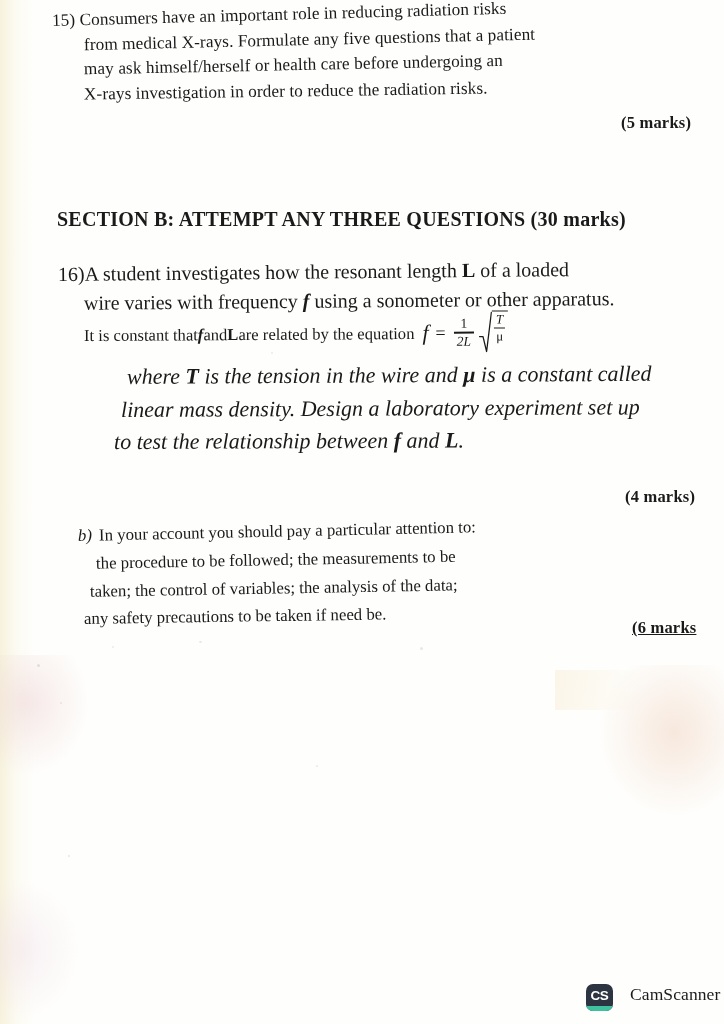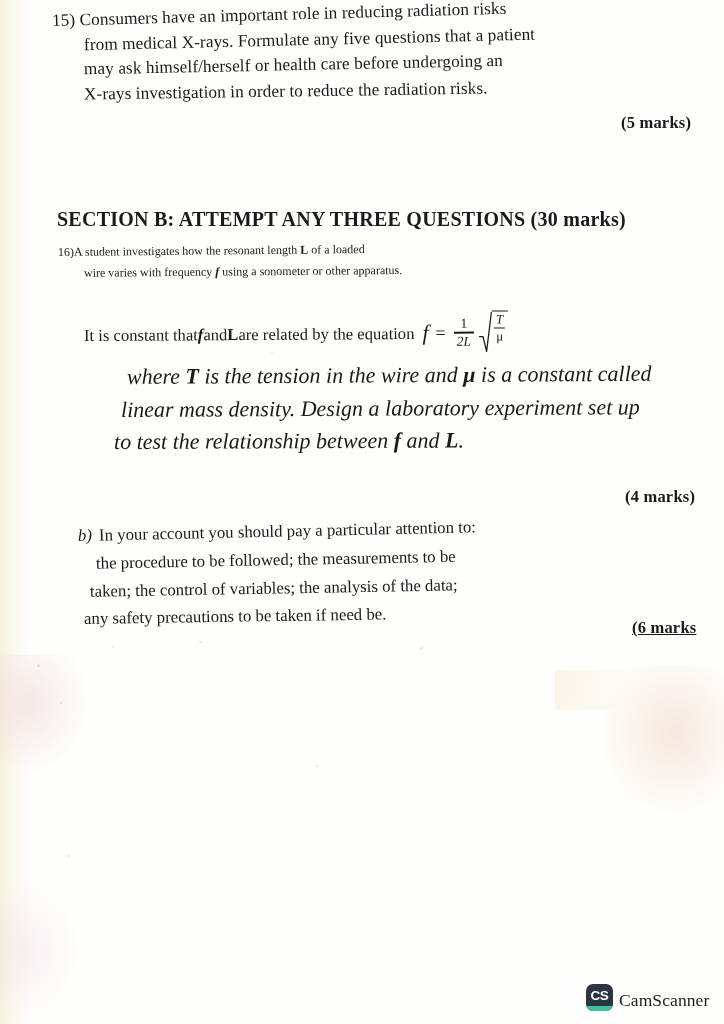--- a/index.html
+++ b/index.html
@@ -101,22 +101,22 @@
     top: 208px;
     font-family: "Liberation Serif", "DejaVu Serif", serif;
     font-weight: bold;
     font-size: 20px;
     letter-spacing: 0.25px;
     white-space: nowrap;
   }
 
   .q16 {
     left: 58px;
-    top: 246px;
-    font-size: 12px;
+    top: 264px;
+    font-size: 20px;
   }
   .q16 .line { margin-bottom: 9px; }
   .q16 .l1 { transform: rotate(-0.55deg); transform-origin: 0 50%; }
   .q16 .l2 { transform: rotate(-0.5deg) translateX(26px); transform-origin: 0 50%; }
 
   .eqline {
     position: absolute;
     left: 84px;
     top: 315px;
     font-size: 16.6px;
@@ -225,22 +225,22 @@
   .partb .l3 { transform: rotate(-1.0deg) translateX(12px); transform-origin: 0 50%; }
   .partb .l4 { transform: rotate(-0.85deg) translateX(6px); transform-origin: 0 50%; }
   .partb .lbl { font-style: italic; margin-right: 7px; }
 
   
   .watermark {
     position: absolute;
     left: 586px;
     top: 984px;
     display: flex;
-    align-items: flex-end;
-    gap: 6px;
+    align-items: flex-start;
+    gap: 17px;
   }
   .cs-mark {
     width: 27px;
     height: 27px;
     border-radius: 7px;
     background: #2b3440;
     position: relative;
     overflow: hidden;
     display: flex;
     align-items: center;

